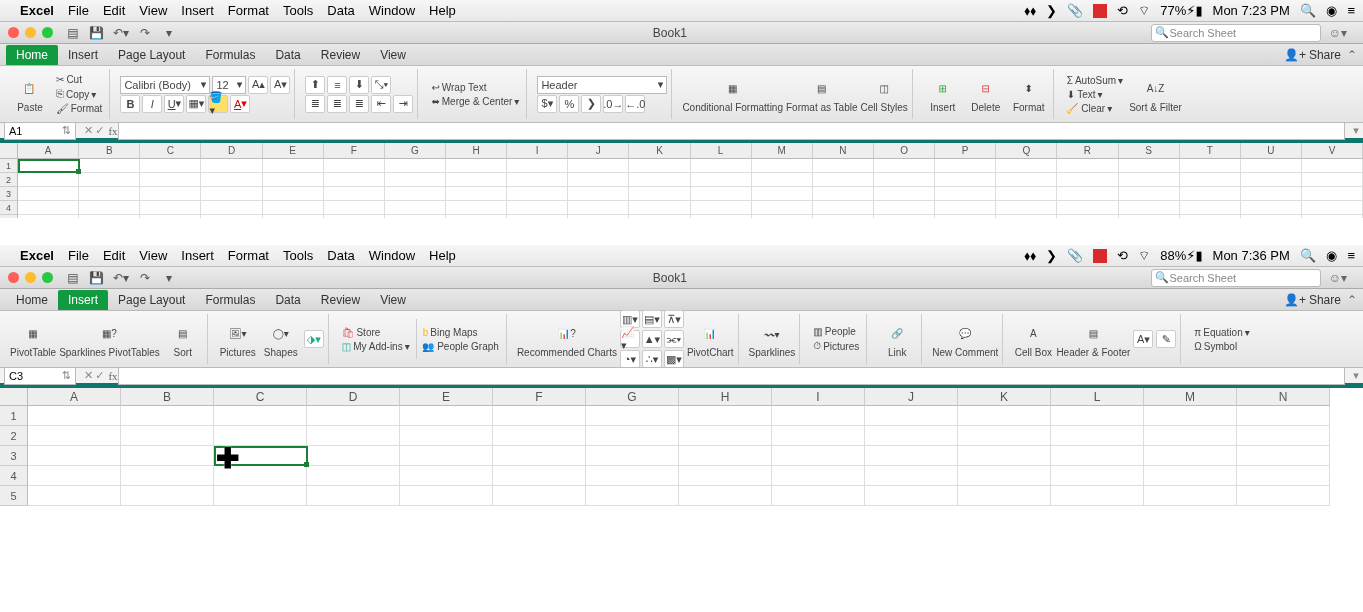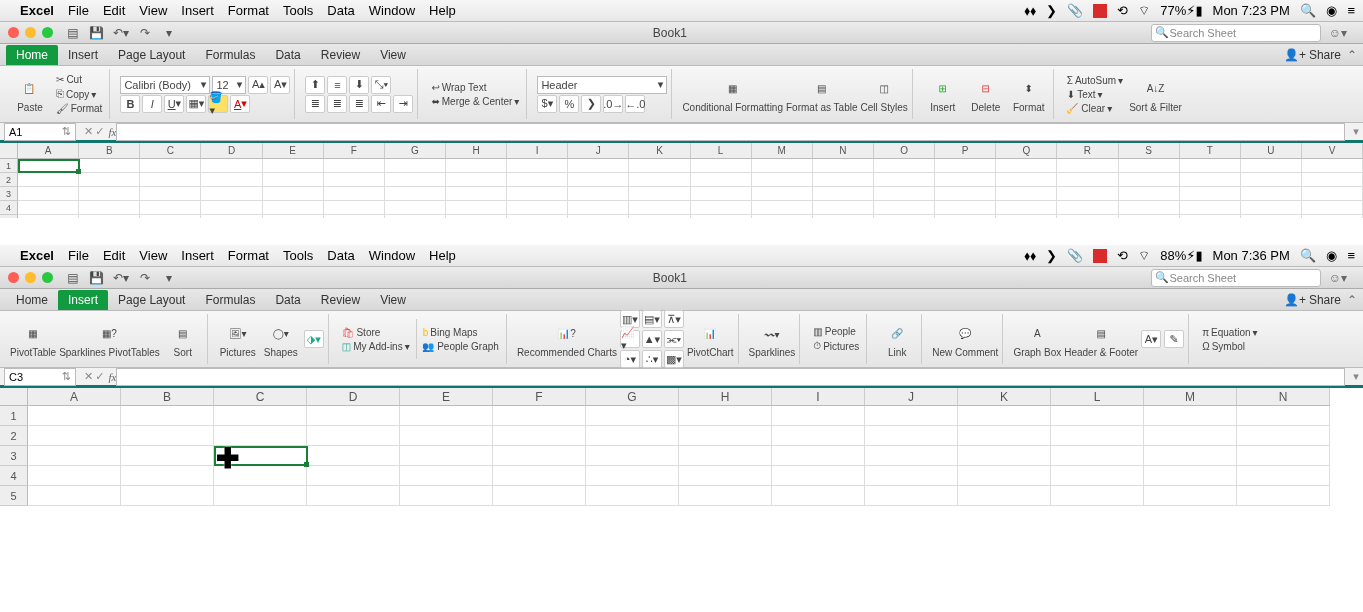--- a/index.html
+++ b/index.html
@@ -40,25 +40,25 @@
     .ribbon .btn { display: inline-flex; align-items: center; gap: 2px; padding: 1px 3px; cursor: default; }
     .ribbon .big-btn { display: flex; flex-direction: column; align-items: center; justify-content: center; gap: 1px; min-width: 40px; text-align: center; }
     .ribbon .big-btn .bico { width: 26px; height: 26px; display: flex; align-items: center; justify-content: center; }
     .ribbon select, .ribbon .combo { height: 18px; font-size: 11px; border: 1px solid #bbb; background: #fff; }
     .font-combo { width: 90px; padding: 0 3px; display: inline-flex; align-items: center; }
     .size-combo { width: 34px; padding: 0 3px; display: inline-flex; align-items: center; }
     .num-combo { width: 130px; padding: 0 3px; display: inline-flex; align-items: center; }
     .mini-ico { width: 20px; height: 18px; border: 1px solid #ccc; background: #fff; display: inline-flex; align-items: center; justify-content: center; font-size: 11px; border-radius: 2px; }
     
     
-    .formula-bar { height: 20px; background: #f2f2f2; border-bottom: 3px solid #0f766e; display: flex; align-items: center; font-size: 11px; }
+    .formula-bar { height: 20px; background: #f2f2f2; border-bottom: 5px solid #0f766e; display: flex; align-items: center; font-size: 11px; }
     .name-box { width: 72px; height: 18px; border: 1px solid #bbb; background: #fff; padding: 0 4px; display: flex; align-items: center; margin: 0 4px; }
     .name-box .dd { margin-left: auto; color: #888; }
     .fx-controls { display: flex; gap: 2px; padding: 0 4px; color: #888; }
-    .fx-label { font-style: italic; font-family: "Times New Roman", serif; color: #666; margin-right: 0; }
+    .fx-label { font-family: "Times New Roman", serif; color: #666; margin-right: 0; }
     .fx-input { flex: 1; height: 18px; border: 1px solid #bbb; background: #fff; margin-right: 4px; }
     .fx-expand { width: 14px; text-align: center; color: #888; }
     
     
     .sheet { position: relative; background: #fff; overflow: hidden; }
     .corner { position: absolute; left: 0; top: 0; width: 18px; height: 16px; background: #eee; border-right: 1px solid #bbb; border-bottom: 1px solid #bbb; }
     .col-headers { position: absolute; left: 18px; top: 0; right: 0; height: 16px; display: flex; }
     .col-h { border-right: 1px solid #ccc; border-bottom: 1px solid #bbb; background: #eee; text-align: center; font-size: 10px; color: #555; line-height: 16px; }
     .row-headers { position: absolute; left: 0; top: 16px; width: 18px; }
     .row-h { height: 14px; border-bottom: 1px solid #ccc; border-right: 1px solid #bbb; background: #eee; text-align: center; font-size: 9px; color: #555; line-height: 14px; }
@@ -594,21 +594,21 @@
     </div>
     <div class="group">
       <div class="big-btn">
           <span class="bico" style="color:#2a9">💬</span>
           <span>New Comment</span>
         </div>
     </div>
     <div class="group">
       <div class="big-btn">
           <span class="bico">A</span>
-          <span>Graph Box</span>
+          <span>Cell Box</span>
         </div>
       <div class="big-btn">
           <span class="bico">▤</span>
           <span>Header &amp; Footer</span>
         </div>
       <span class="mini-ico">A▾</span>
       <span class="mini-ico">✎</span>
     </div>
     <div class="group">
       <div class="stack">

